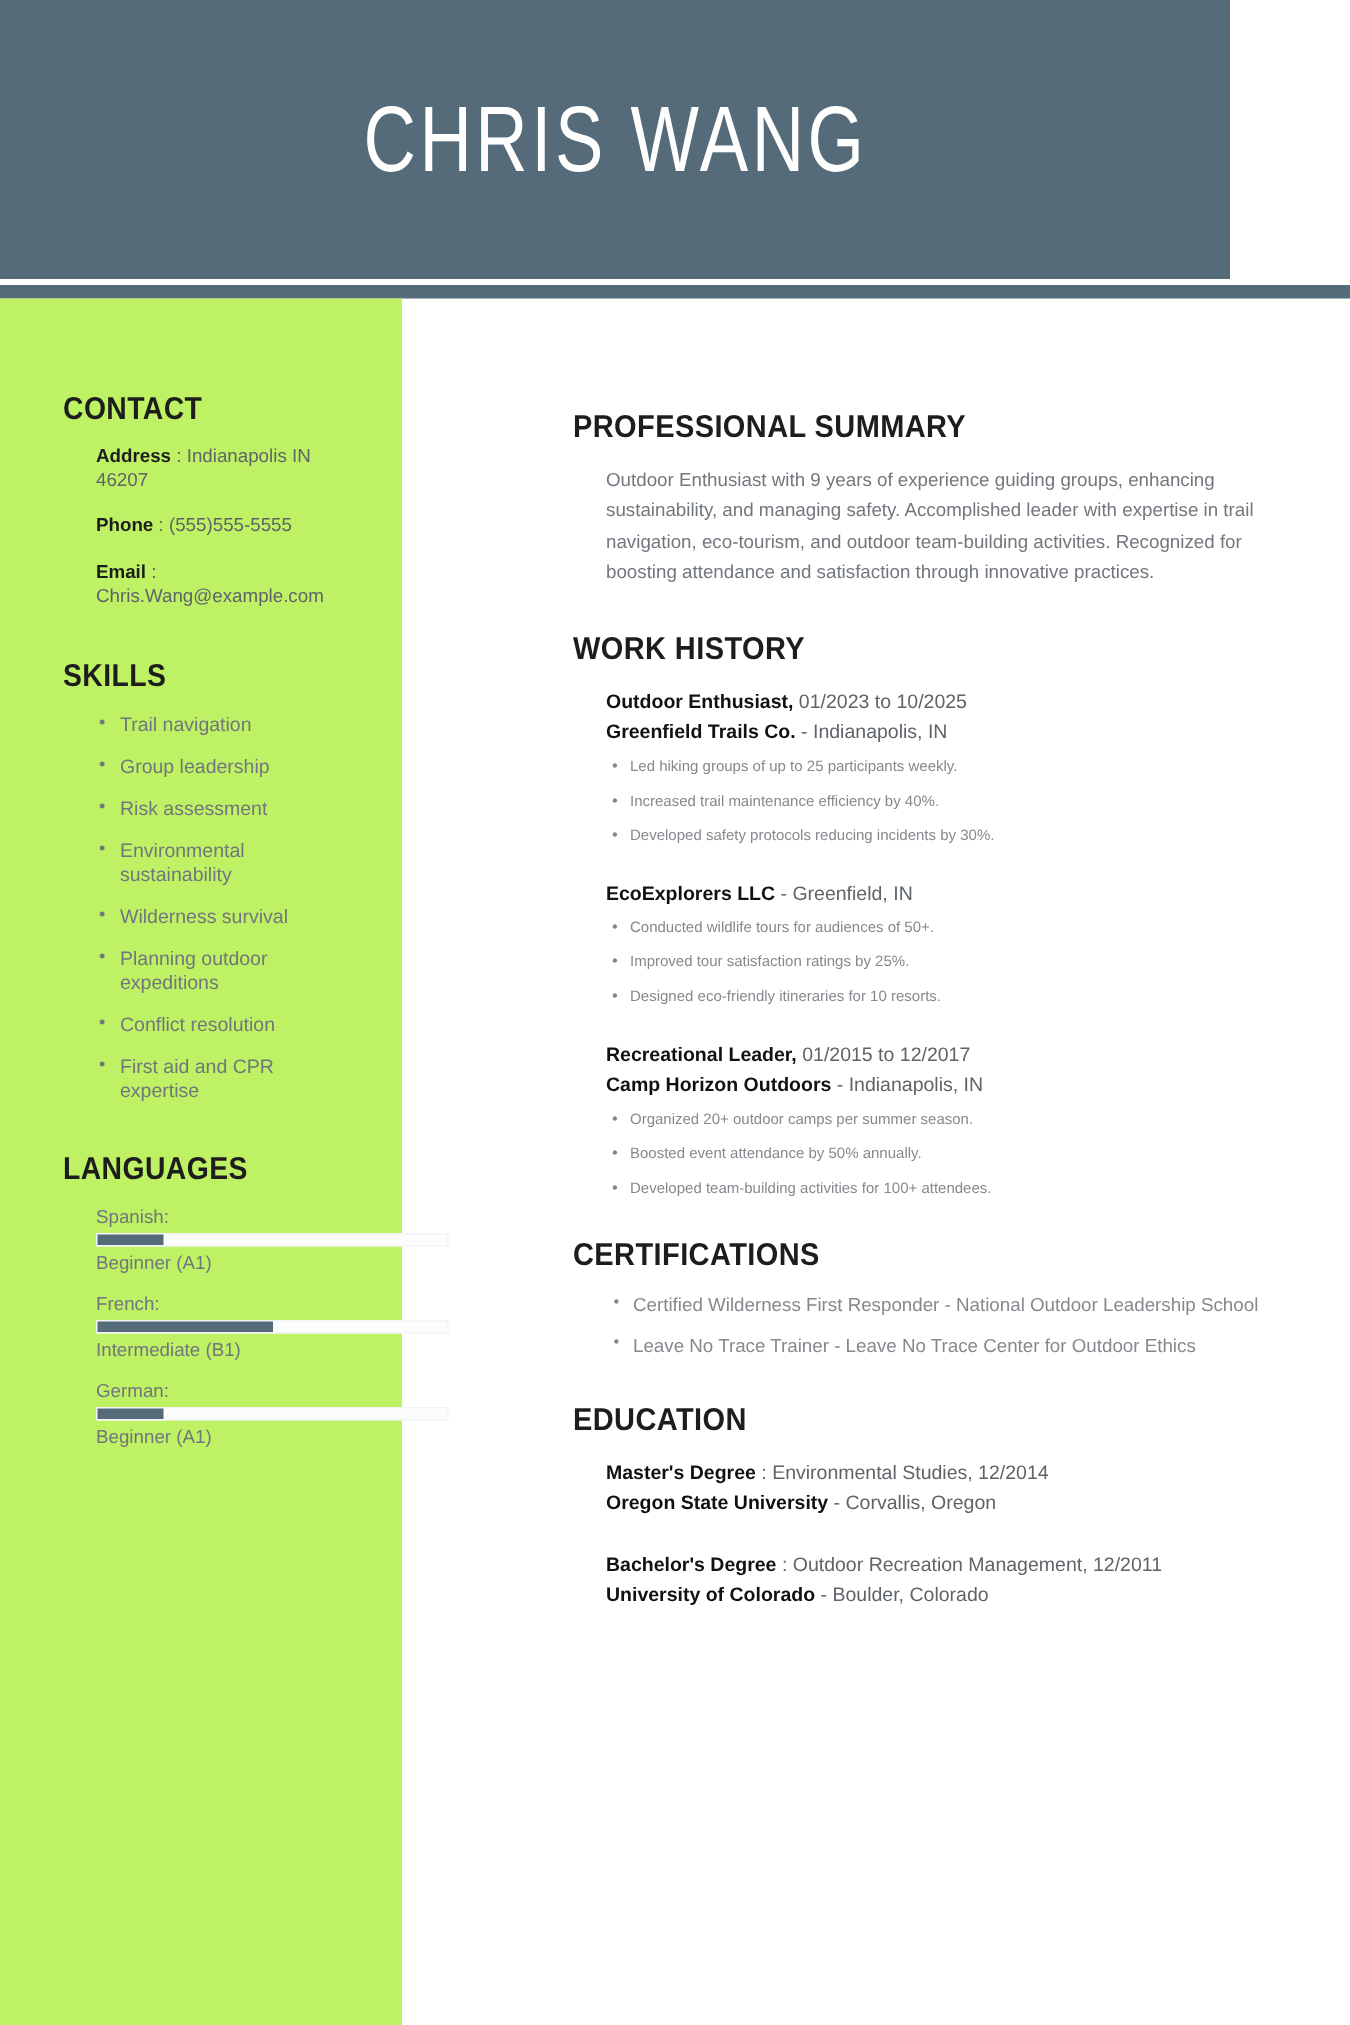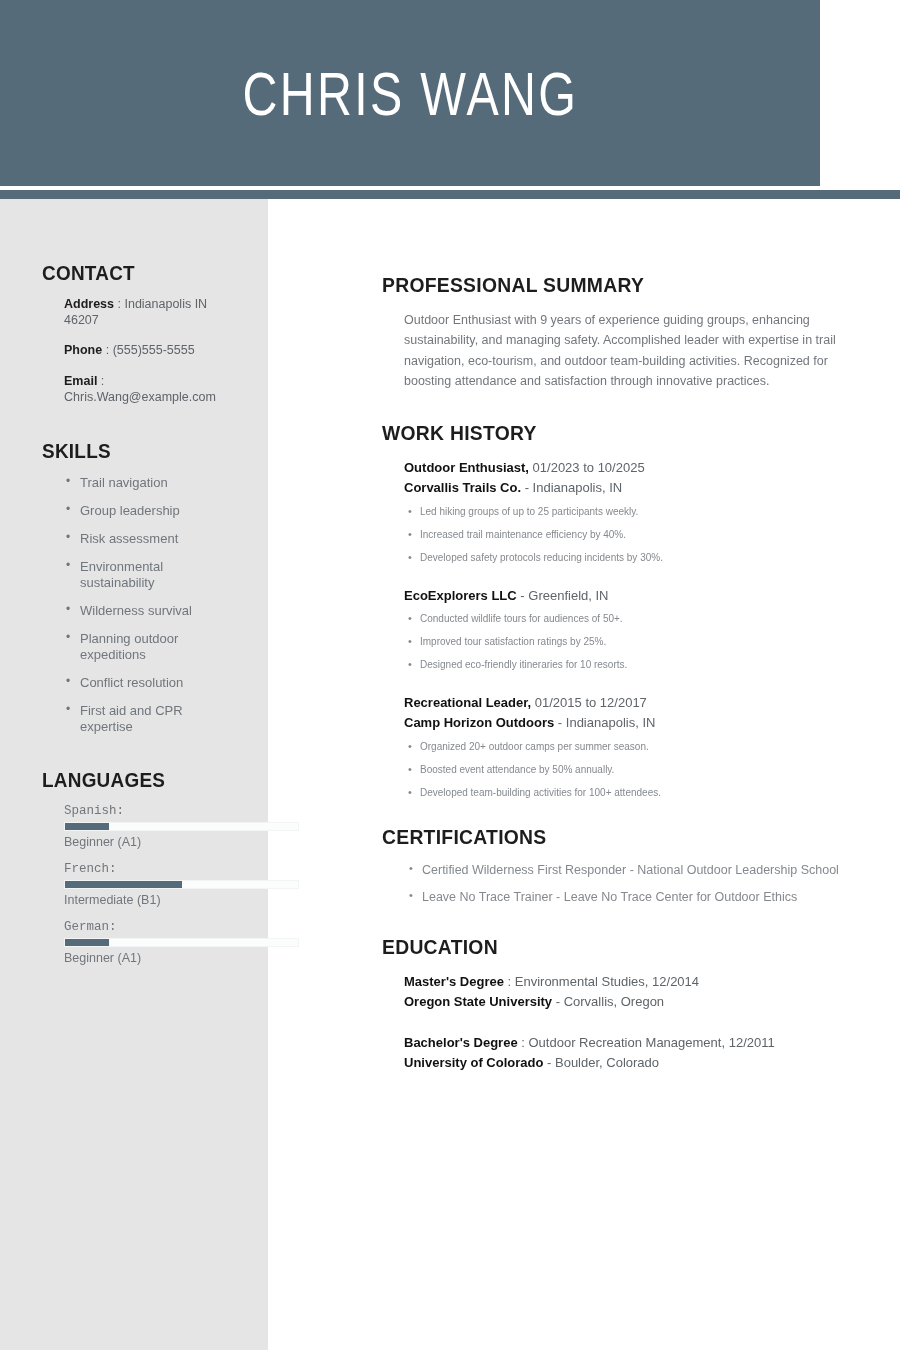--- a/index.html
+++ b/index.html
@@ -59,21 +59,21 @@
     background: #566b7a;
   }
 
   
   .sidebar {
     position: absolute;
     left: 0;
     top: 199px;
     width: 268px;
     height: 1151px;
-    background: #e5e5e5;
+    background: #bef264;
     box-sizing: border-box;
     padding: 0;
   }
   .sidebar-inner {
     padding: 62px 42px 0 42px;
   }
 
   .side-heading {
     font-size: 21px;
     font-weight: 700;
@@ -125,21 +125,20 @@
   .lang-block {
     padding: 0 0 0 22px;
   }
   .lang-item {
     margin-bottom: 13px;
   }
   .lang-name {
     font-size: 12.5px;
     color: #71767c;
     margin-bottom: 4px;
-    font-family: Liberation Mono, monospace;
   }
   .lang-track {
     position: relative;
     width: 235px;
     height: 9px;
     background: #fbfcfc;
     border: 1px solid #f2f4f5;
     box-sizing: border-box;
     margin-bottom: 4px;
   }
@@ -341,21 +340,21 @@
 
     <div class="section" style="margin-bottom:26px">
       <div class="main-heading">WORK HISTORY</div>
 
       <div class="job">
         <div class="job-line">
           <b>Outdoor Enthusiast,</b>
           <span>01/2023 to 10/2025</span>
         </div>
         <div class="job-line">
-          <b>Corvallis Trails Co.</b>
+          <b>Greenfield Trails Co.</b>
           <span>- Indianapolis, IN</span>
         </div>
         <ul class="job-bullets">
           <li>Led hiking groups of up to 25 participants weekly.</li>
           <li>Increased trail maintenance efficiency by 40%.</li>
           <li>Developed safety protocols reducing incidents by 30%.</li>
         </ul>
       </div>
 
       <div class="job">

